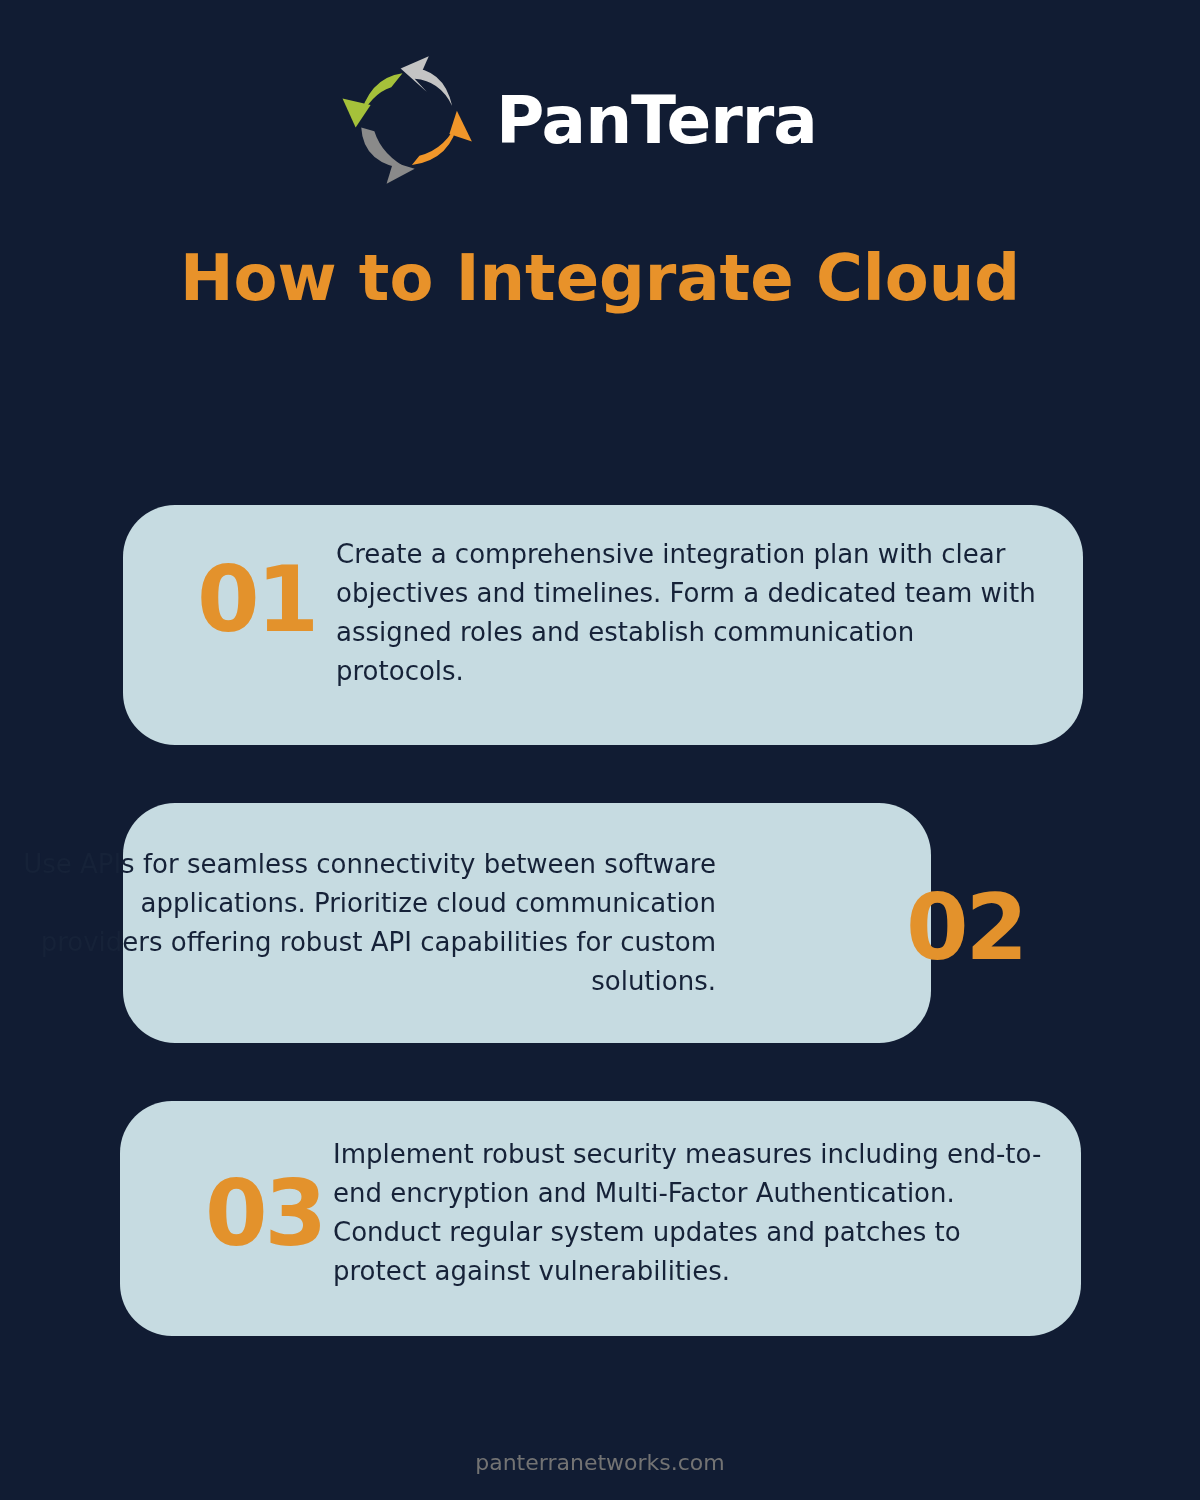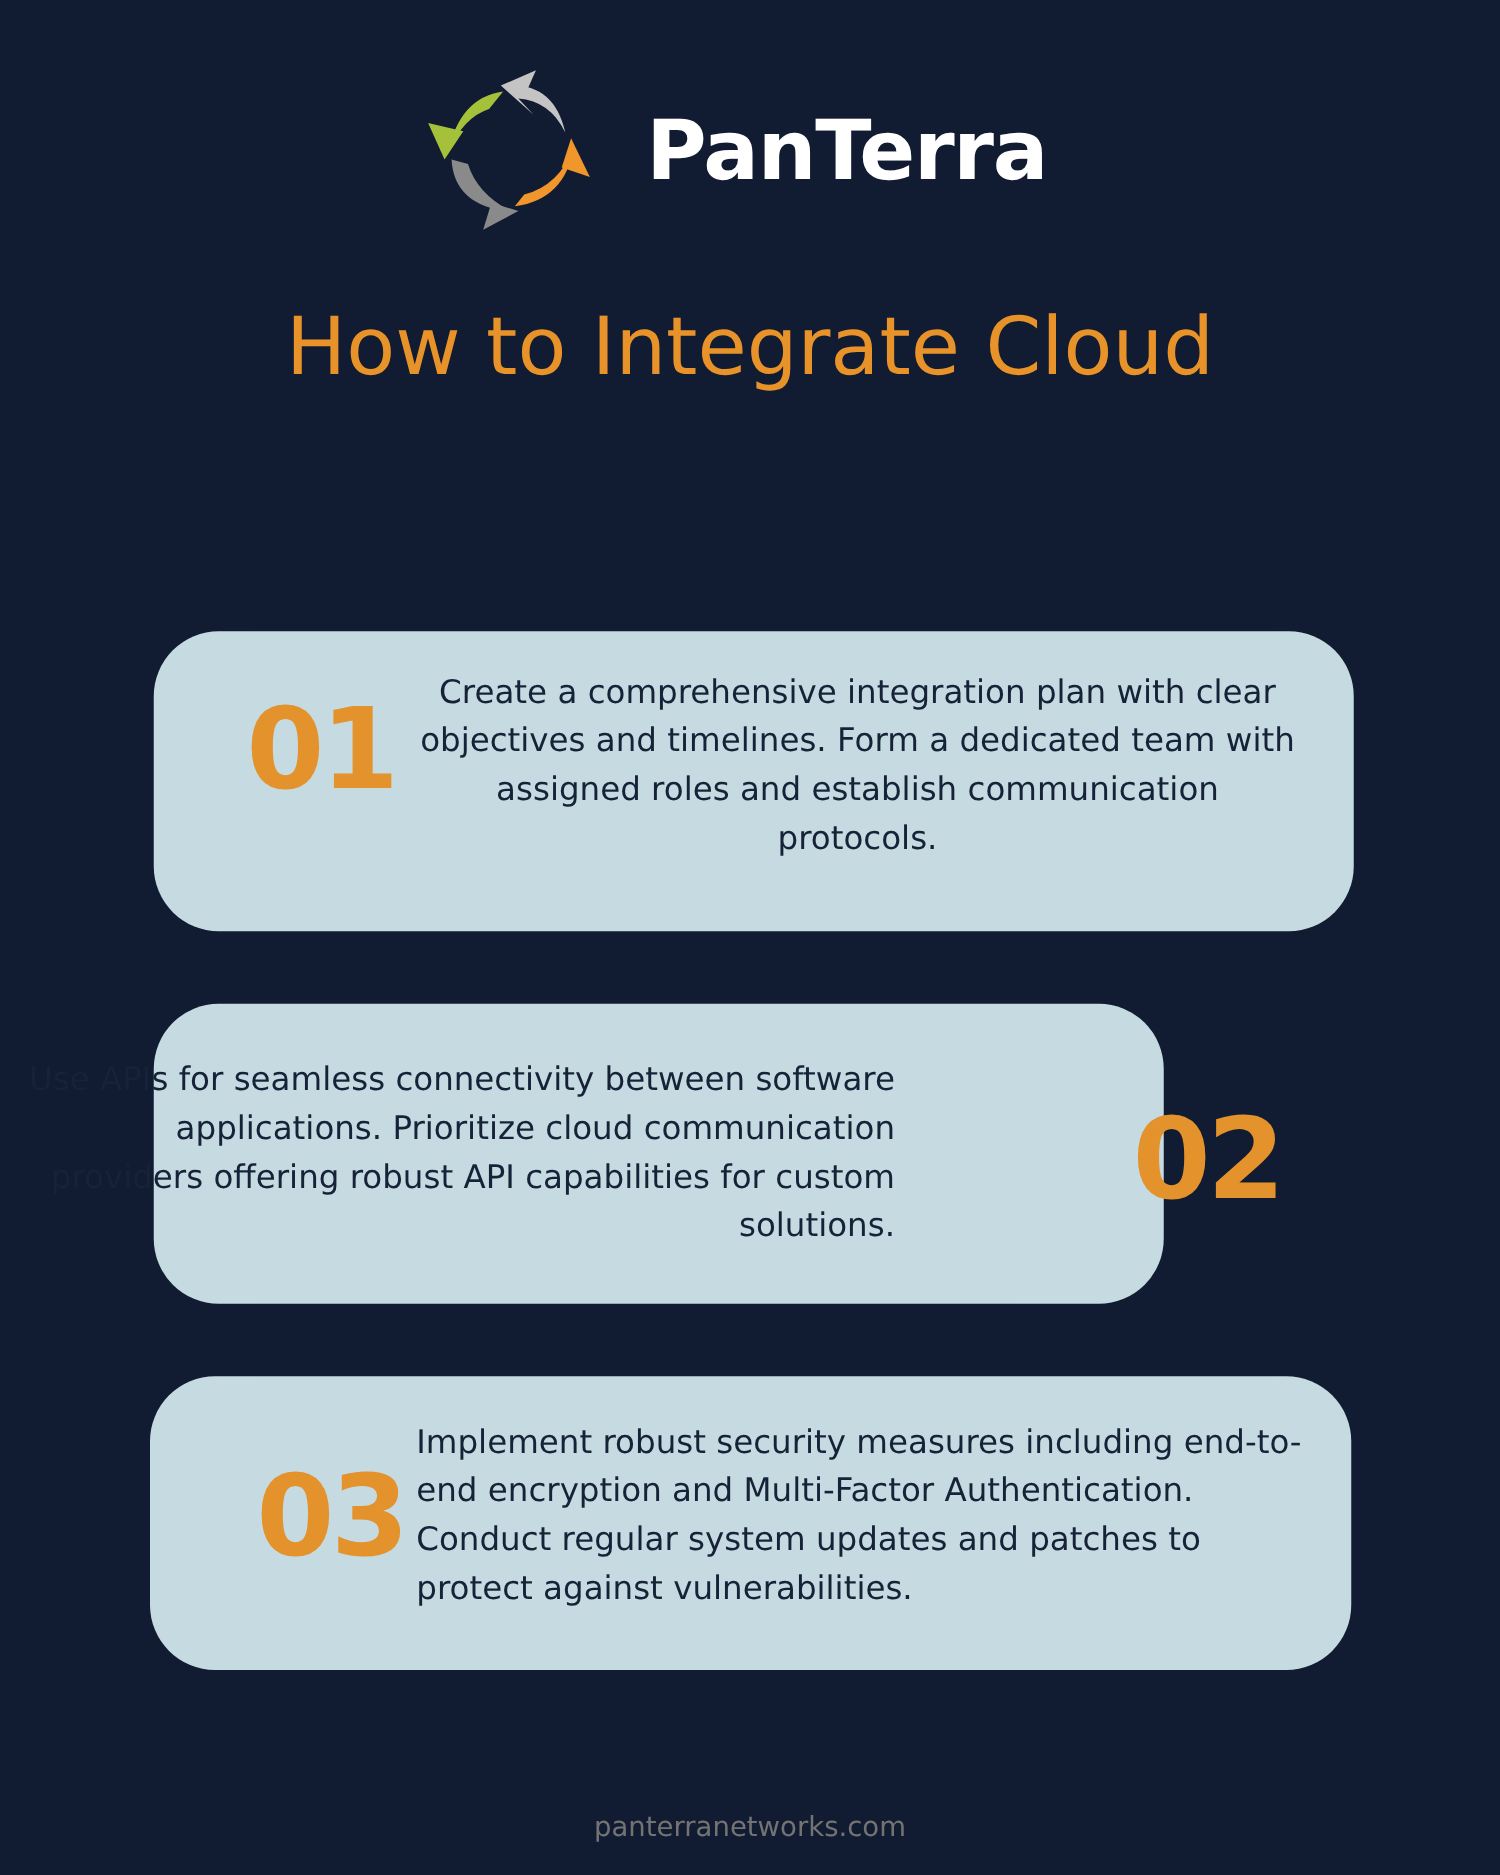--- a/index.html
+++ b/index.html
@@ -10,44 +10,44 @@
       position: relative;
       overflow: hidden;
     }
     .logo {
       position: absolute; left: 335px; top: 45px;
       display: flex; align-items: center;
     }
     .logo-mark { width: 150px; height: 150px; }
     .logo-text {
       color: #ffffff; font-weight: bold; font-size: 66px;
-      margin-left: 32px; letter-spacing: -1px;
+      margin-left: 11px; letter-spacing: -1px;
       font-family: "DejaVu Sans", sans-serif;
     }
     .title {
       position: absolute; left: 0; right: 0; top: 238px;
       text-align: center; color: #e8922a;
-      font-weight: normal; font-size: 64px; line-height: 80px;
+      font-weight: bold; font-size: 64px; line-height: 80px;
       font-family: "DejaVu Sans", sans-serif;
     }
     .card {
       position: absolute; background: #c6dbe1;
       border-radius: 52px;
       display: flex; align-items: center;
     }
     .num {
       color: #e3922c; font-weight: bold; font-size: 90px;
       font-family: "DejaVu Sans", sans-serif;
       letter-spacing: -3px;
     }
     .desc {
       color: #162238; font-size: 26px; line-height: 39px;
       font-family: "DejaVu Sans", sans-serif;
     }
-    .c1 { left: 123px; top: 505px; width: 960px; height: 240px; text-align: center; }
+    .c1 { left: 123px; top: 505px; width: 960px; height: 240px; }
     .c1 .num { position: absolute; left: 74px; top: 42px; }
     .c1 .desc { position: absolute; left: 213px; top: 30px; width: 700px; }
     .c2 { left: 123px; top: 803px; width: 808px; height: 240px; }
     .c2 .num { position: absolute; left: 783px; top: 72px; }
     .c2 .desc { position: absolute; right: 215px; top: 42px; width: 700px; text-align: right; }
     .c3 { left: 120px; top: 1101px; width: 961px; height: 235px; }
     .c3 .num { position: absolute; left: 53px; top: 60px; margin-left: 32px; }
     .c3 .desc { position: absolute; left: 213px; top: 34px; width: 710px; }
     .footer {
       position: absolute; left: 0; right: 0; top: 1450px;

